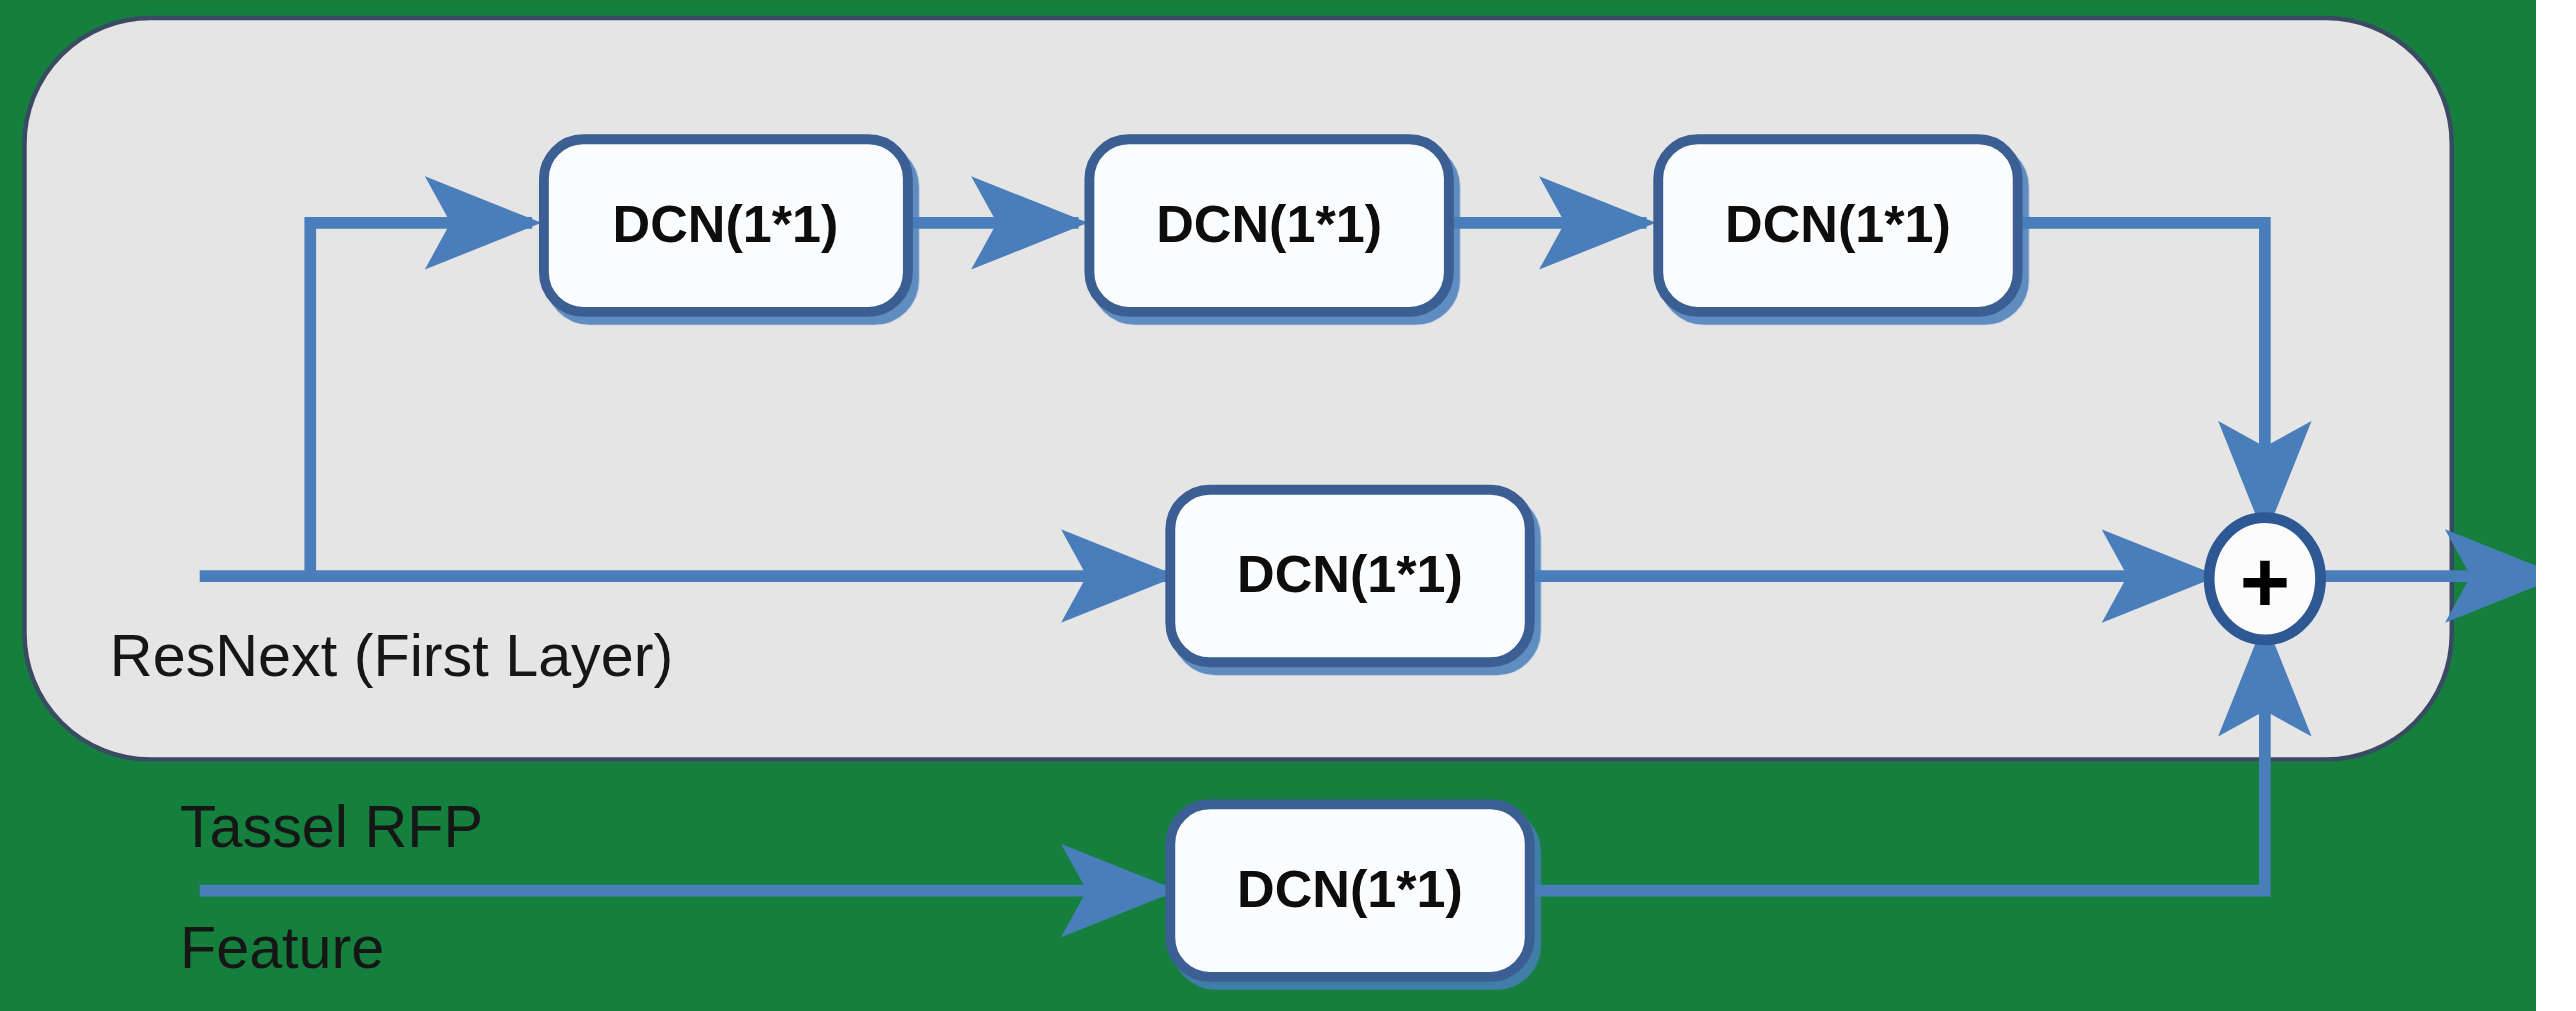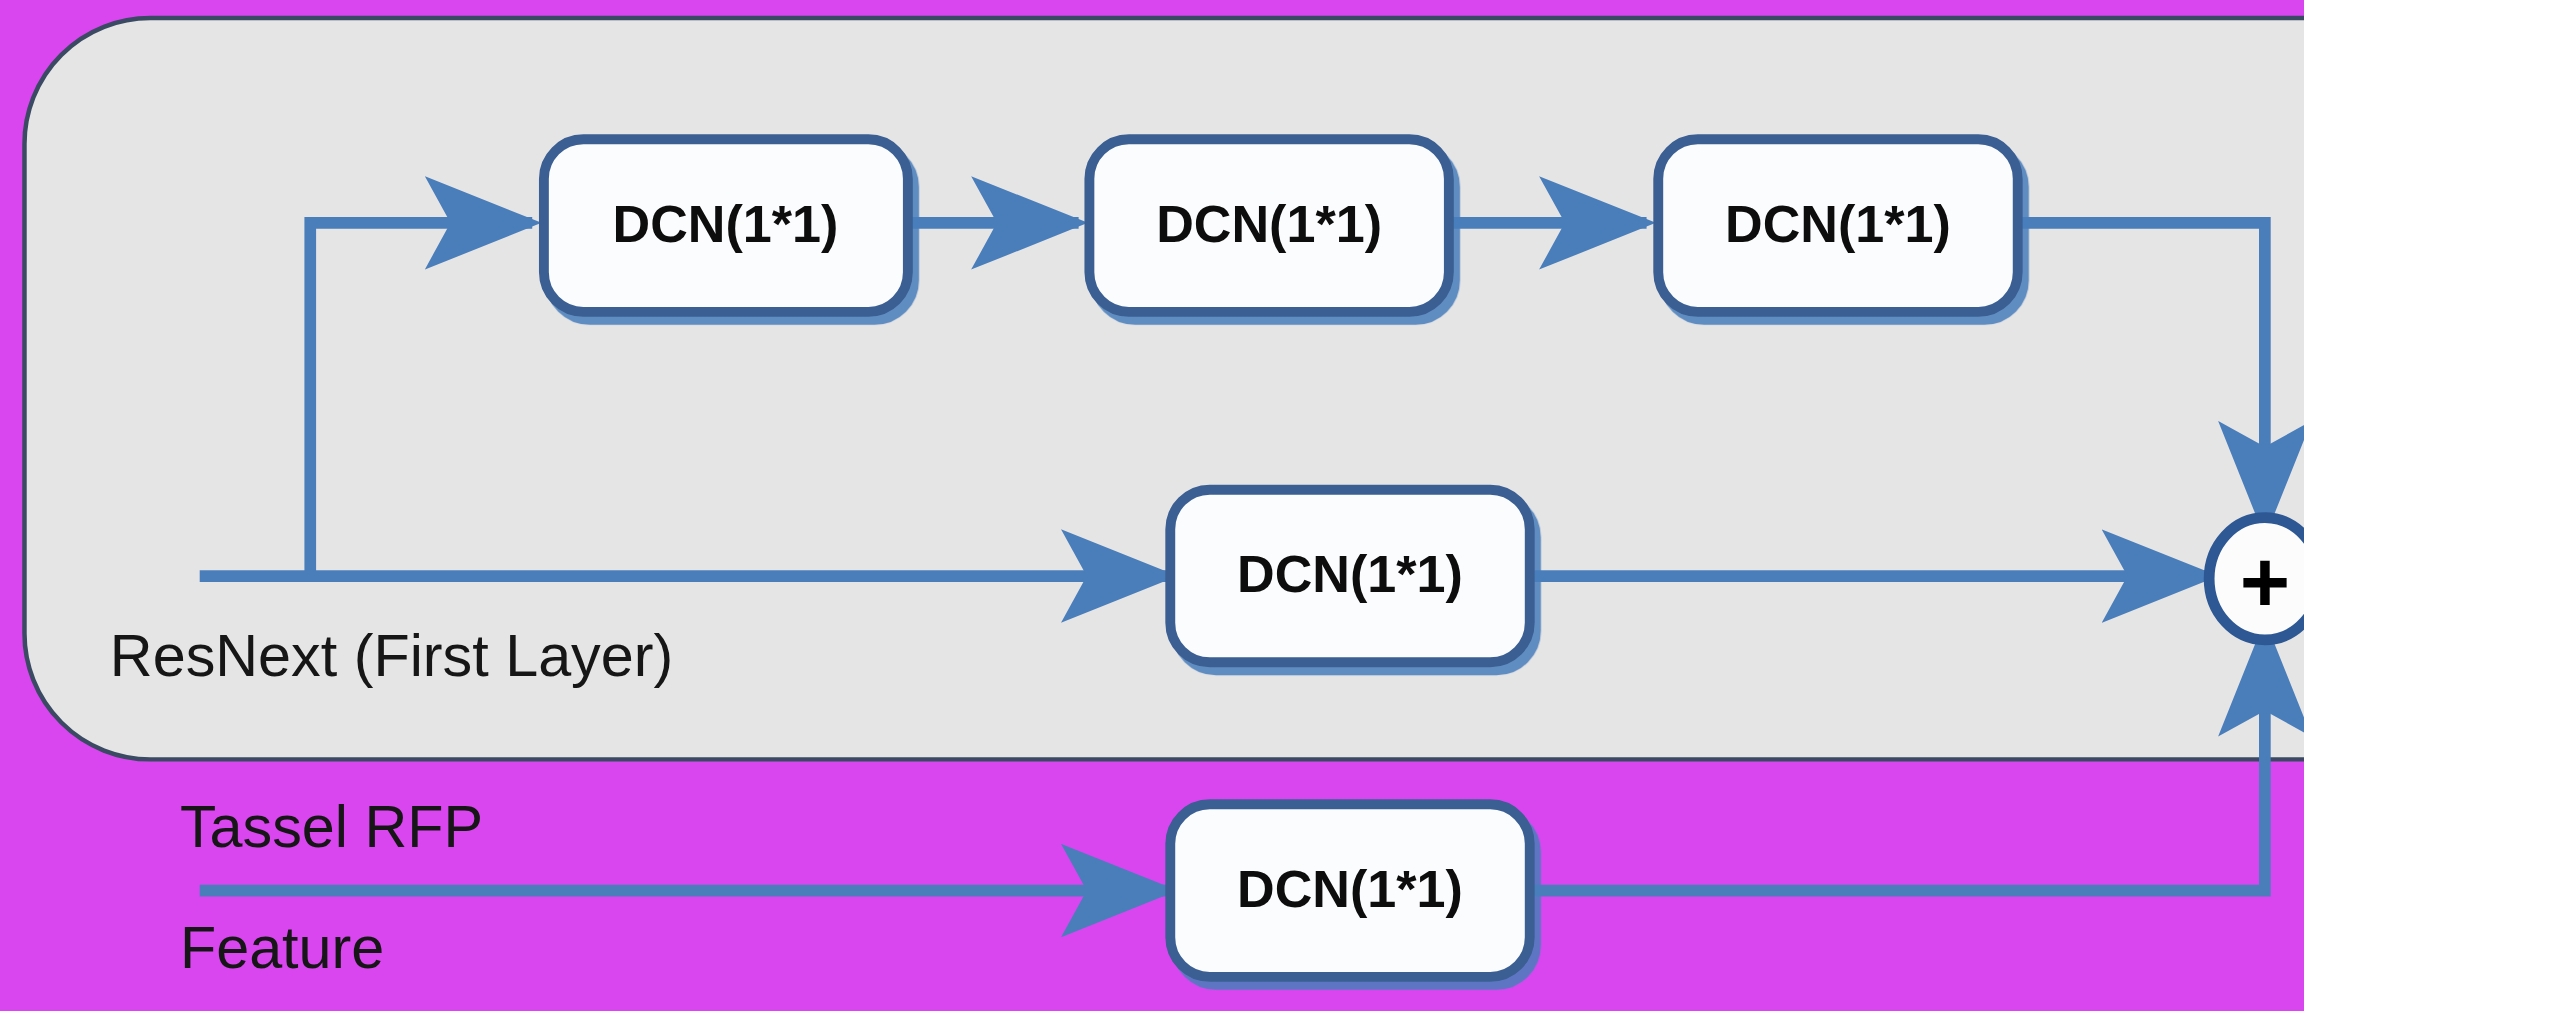--- a/index.html
+++ b/index.html
@@ -5,23 +5,23 @@
   html, body {
     margin: 0;
     padding: 0;
     background: #ffffff;
   }
   body {
     font-family: "Liberation Sans", sans-serif;
   }
   #stage {
     position: relative;
-    width: 2304px;
+    width: 2536px;
     height: 1011px;
-    background: #d946ef;
+    background: #15803d;
     overflow: hidden;
   }
   #diagram-svg {
     position: absolute;
     left: 0;
     top: 0;
     width: 2576px;
     height: 1011px;
   }
   .node-label {

